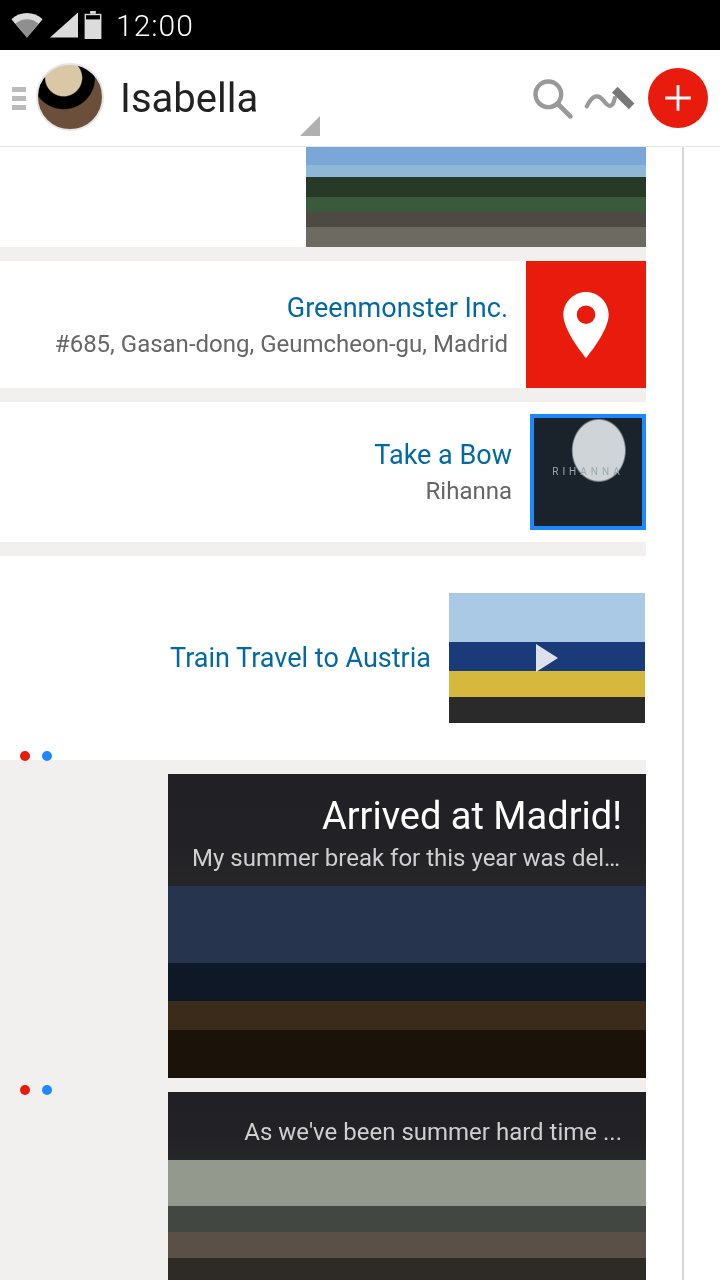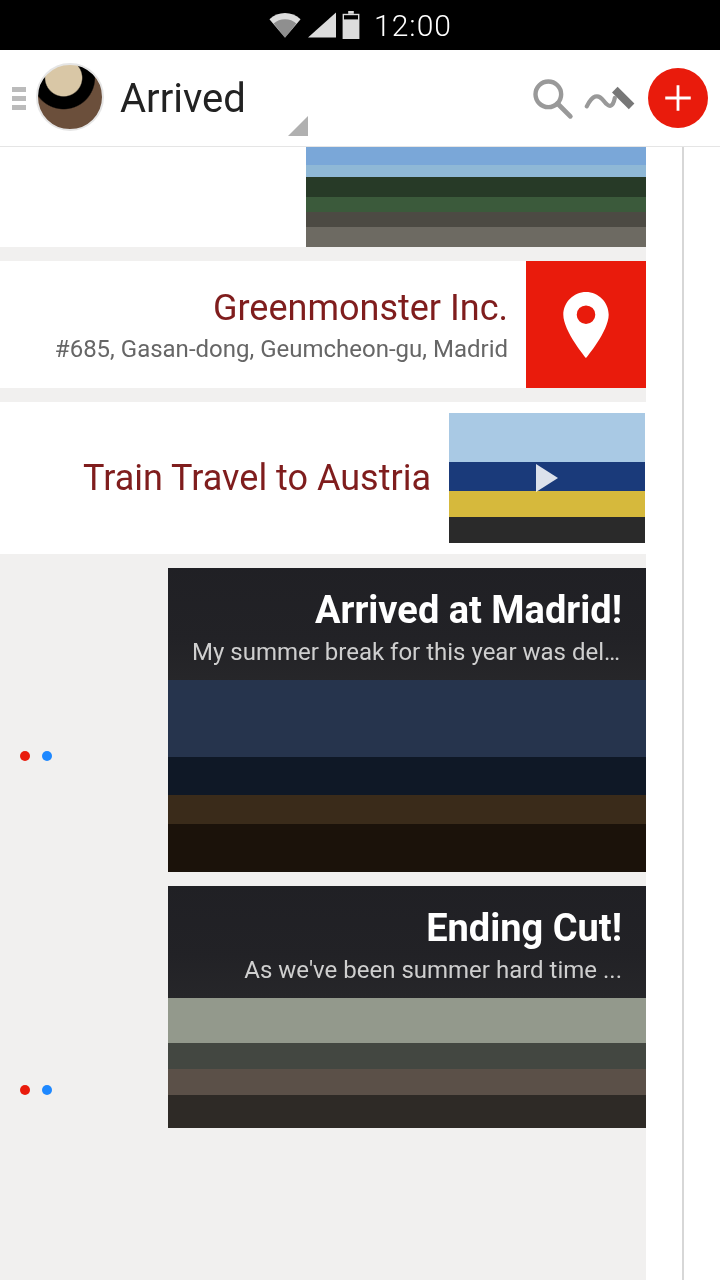--- a/index.html
+++ b/index.html
@@ -1,19 +1,19 @@
 <!DOCTYPE html>
 <html><head>
 <meta charset="utf-8">
 <style>
 * { margin: 0; padding: 0; box-sizing: border-box; }
 html, body { width: 720px; height: 1280px; overflow: hidden; font-family: Roboto, "Helvetica Neue", Arial, sans-serif; background: #fff; }
 
 
-.status-bar { height: 50px; background: #000; color: #fff; display: flex; align-items: center; justify-content: center; padding: 0 10px; font-size: 30px; }
+.status-bar { height: 50px; background: #000; color: #fff; display: flex; align-items: center; justify-content: flex-start; padding: 0 10px; font-size: 30px; }
 .status-icons { display: flex; align-items: center; gap: 6px; }
 .status-time { margin-left: 8px; font-weight: 300; letter-spacing: 1px; }
 
 
 .header { height: 97px; background: #fff; display: flex; align-items: center; padding: 0 12px; border-bottom: 1px solid #e5e5e5; }
 .menu-icon { width: 14px; margin-right: 10px; }
 .menu-icon div { height: 5px; background: #bbb; margin: 4px 0; }
 .avatar-wrap { position: relative; width: 70px; height: 70px; margin-right: 14px; }
 .avatar { width: 68px; height: 68px; border-radius: 50%; background: radial-gradient(circle at 40% 20%, #d9c7a6 0 28%, #000 30% 48%, #6b4f3b 50% 100%); border: 2px solid #e5e5e5; }
 .user-name { font-size: 40px; color: #222; font-weight: 400; flex: 0 0 auto; }
@@ -33,41 +33,41 @@
 .card { position: relative; background: #fff; margin-bottom: 14px; }
 .arrow { position: absolute; right: -16px; width: 0; height: 0; border-top: 14px solid transparent; border-bottom: 14px solid transparent; }
 
 
 .card0 { height: 100px; padding-right: 0; display: flex; justify-content: flex-end; }
 .photo0 { width: 340px; height: 100px; background: linear-gradient(180deg, #7aa7d8 0 18%, #8fb8d6 18% 30%, #273a27 30% 50%, #3b5a3b 50% 65%, #4c4a43 65% 80%, #6d6a62 80% 100%); }
 
 
 .card1 { height: 127px; display: flex; align-items: center; justify-content: flex-end; }
 .txtcol { text-align: right; padding-right: 18px; }
-.title { font-size: 36px; color: #7f1d1d; font-weight: 400; }
+.title { font-size: 27px; color: #0369a1; font-weight: 400; }
 .subtitle { font-size: 24px; color: #666; margin-top: 6px; }
 .loc-tile { width: 120px; height: 127px; background: #e91b0c; display: flex; align-items: center; justify-content: center; }
 .arrow.red { border-left: 16px solid #e91b0c; top: 49px; }
 
 
 .card2 { height: 140px; display: flex; align-items: center; justify-content: flex-end; padding: 12px 0; }
 .music-art { width: 116px; height: 116px; border: 4px solid #1e88ff; background: radial-gradient(ellipse at 60% 30%, #cfd4d8 0 28%, #1a232b 30% 100%); display: flex; align-items: flex-start; justify-content: center; position: relative; }
 .music-art span { color: #9aa9ac; font-size: 10px; letter-spacing: 4px; margin-top: 48px; }
 .arrow.blue { border-left: 16px solid #1e88ff; top: 57px; }
 
 
-.card3 { height: 152px; display: flex; align-items: center; justify-content: flex-end; padding: 12px 0; }
+.card3 { height: 204px; display: flex; align-items: center; justify-content: flex-end; padding: 12px 0; }
 .vid-thumb { width: 196px; height: 130px; background: linear-gradient(180deg,#a9c9e4 0 38%, #1a3a7a 38% 60%, #d6b93c 60% 80%, #2a2a2a 80% 100%); position: relative; margin-right: 1px; }
 .play { position: absolute; inset: 0; margin: auto; width: 0; height: 0; border-top: 14px solid transparent; border-bottom: 14px solid transparent; border-left: 22px solid rgba(255,255,255,.85); }
 .arrow.white { border-left: 16px solid #fff; top: 66px; }
 
 
 .bigcard { position: relative; margin-left: 168px; width: 478px; background: #333; margin-bottom: 14px; }
 .bigcard .hdr { padding: 20px 24px 14px; background: linear-gradient(180deg, rgba(30,30,35,0.9), rgba(30,30,35,0.82) 60%, rgba(30,30,35,0.6) 100%); text-align: right; }
-.bigcard .btitle { color: #fff; font-size: 38px; font-weight: 700; }
+.bigcard .btitle { color: #fff; font-size: 38px; font-weight: 400; }
 .bigcard .bsub { color: #cfcfcf; font-size: 24px; margin-top: 6px; white-space: nowrap; overflow: hidden; text-overflow: ellipsis; }
 .bigcard .arrow.dark { border-left: 16px solid #2a2d33; top: 38px; right: -16px; }
 .big-img1 { height: 192px; background: linear-gradient(180deg,#26344d 0 40%, #0f1826 40% 60%, #3a2b1a 60% 75%, #1b120a 75% 100%); }
 .big-img2 { height: 130px; background: linear-gradient(180deg, #93998c 0 35%, #434741 35% 55%, #5b5048 55% 75%, #2e2a26 75% 100%); }
 
 
 .mini-dots { position: absolute; left: 20px; display: flex; gap: 12px; }
 .mini-dots span { width: 10px; height: 10px; border-radius: 50%; }
 .mini-dots .r { background: #e91b0c; }
 .mini-dots .b { background: #1e88ff; }
@@ -97,21 +97,21 @@
 
 <div class="header">
   <div class="menu-icon">
       <div></div>
       <div></div>
       <div></div>
     </div>
   <div class="avatar-wrap">
       <div class="avatar"></div>
     </div>
-  <div class="user-name">Arrived</div>
+  <div class="user-name">Isabella</div>
   <div class="dropdown-tri"></div>
   <div class="spacer"></div>
   <div class="hicon">
     <svg width="44" height="44" viewBox="0 0 24 24">
         <circle cx="10" cy="10" r="7" fill="none" stroke="#999" stroke-width="2.4"></circle>
         <line x1="15" y1="15" x2="22" y2="22" stroke="#999" stroke-width="2.6" stroke-linecap="round"></line>
       </svg>
   </div>
   <div class="hicon">
     <svg width="56" height="40" viewBox="0 0 40 24">
@@ -144,20 +144,30 @@
         <div class="subtitle">#685, Gasan-dong, Geumcheon-gu, Madrid</div>
       </div>
       <div class="loc-tile">
         <svg width="50" height="66" viewBox="0 0 24 32">
             <path fill="#fff" d="M12 0c-6 0-11 5-11 11 0 8 11 21 11 21s11-13 11-21c0-6-5-11-11-11zm0 15.5a4.5 4.5 0 1 1 0-9 4.5 4.5 0 0 1 0 9z"></path>
           </svg>
       </div>
       <div class="arrow red"></div>
     </div>
 
+    <div class="card card2">
+      <div class="txtcol">
+        <div class="title">Take a Bow</div>
+        <div class="subtitle">Rihanna</div>
+      </div>
+      <div class="music-art">
+          <span>RIHANNA</span>
+        </div>
+      <div class="arrow blue"></div>
+    </div>
 
     <div class="card card3">
       <div class="txtcol">
         <div class="title">Train Travel to Austria</div>
       </div>
       <div class="vid-thumb">
         <div class="play"></div>
       </div>
       <div class="arrow white"></div>
     </div>
@@ -166,21 +176,20 @@
       <div class="hdr">
         <div class="btitle">Arrived at Madrid!</div>
         <div class="bsub">My summer break for this year was delayed ...</div>
       </div>
       <div class="big-img1"></div>
       <div class="arrow dark"></div>
     </div>
 
     <div class="bigcard">
       <div class="hdr">
-        <div class="btitle">Ending Cut!</div>
         <div class="bsub">As we've been summer hard time ...</div>
       </div>
       <div class="big-img2"></div>
       <div class="arrow dark"></div>
     </div>
 
   </div>
 
   <div class="mini-dots mini1">
       <span class="r"></span>

